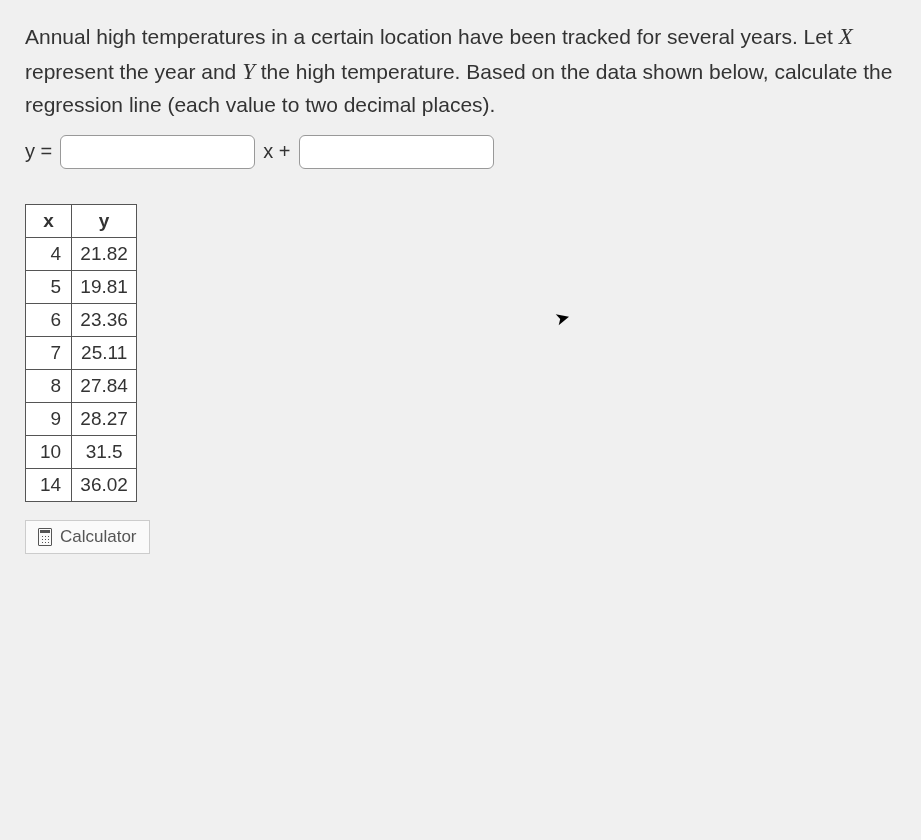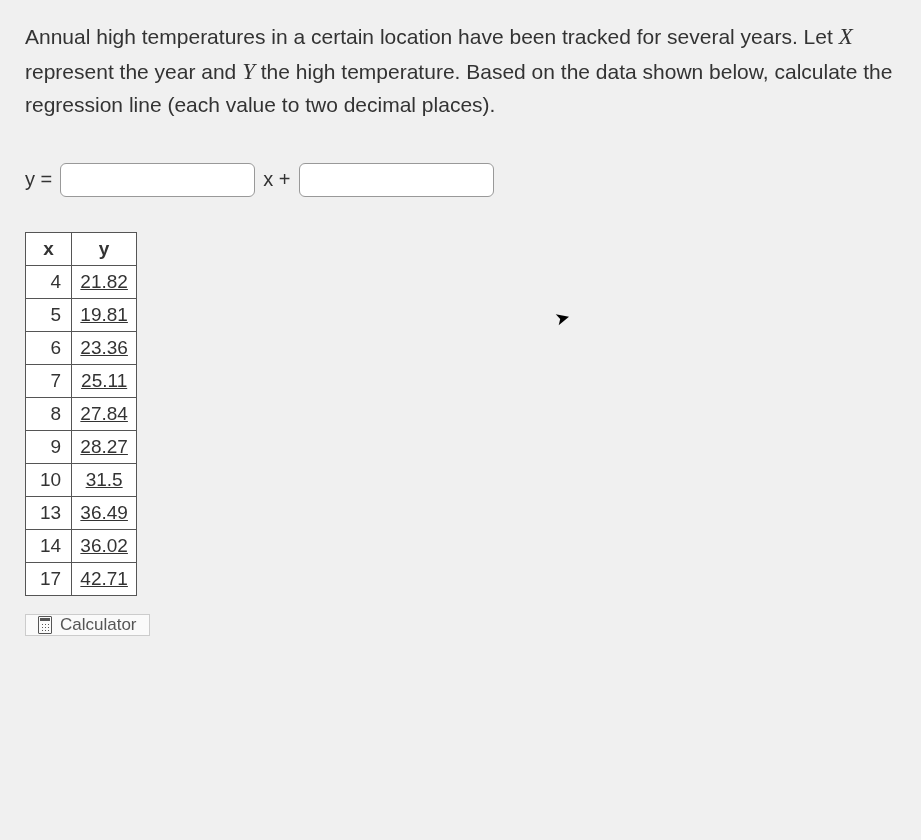--- a/index.html
+++ b/index.html
@@ -11,21 +11,21 @@
       font-family: Arial, Helvetica, sans-serif;
       background: #f0f0f0;
       padding: 20px 25px;
       width: 921px;
       height: 840px;
       color: #333;
     }
     .question-text {
       font-size: 21px;
       line-height: 1.5;
-      margin-bottom: 42px;
+      margin-bottom: 14px;
       color: #333;
     }
     .question-text .var {
       font-family: 'Times New Roman', serif;
       font-style: italic;
       font-size: 23px;
     }
     .equation-row {
       display: flex;
       align-items: center;
@@ -62,29 +62,28 @@
       background: #fff;
     }
     table td.x-col {
       text-align: right;
       padding-right: 10px;
       padding-left: 14px;
     }
     table td.y-col {
       text-align: center;
       min-width: 65px;
-      text-decoration: underline;
     }
     .calculator-btn {
       display: inline-flex;
       align-items: center;
       gap: 8px;
       border: 1px solid #ccc;
       background: #fafafa;
-      padding: 0 12px;
+      padding: 6px 12px;
       font-size: 17px;
       color: #555;
       cursor: pointer;
     }
     .calculator-btn .calc-icon {
       width: 14px;
       height: 18px;
       display: inline-block;
       border: 1.5px solid #555;
       border-radius: 1px;
@@ -165,30 +164,22 @@
       </tr>
       <tr>
         <td class="x-col">9</td>
         <td class="y-col">28.27</td>
       </tr>
       <tr>
         <td class="x-col">10</td>
         <td class="y-col">31.5</td>
       </tr>
       <tr>
-        <td class="x-col">13</td>
-        <td class="y-col">36.49</td>
-      </tr>
-      <tr>
         <td class="x-col">14</td>
         <td class="y-col">36.02</td>
-      </tr>
-      <tr>
-        <td class="x-col">17</td>
-        <td class="y-col">42.71</td>
       </tr>
     </tbody>
 </table>
 
 <button class="calculator-btn">
   <span class="calc-icon"></span>
   <span>Calculator</span>
 </button>
 
 <div class="cursor-arrow">➤</div>

